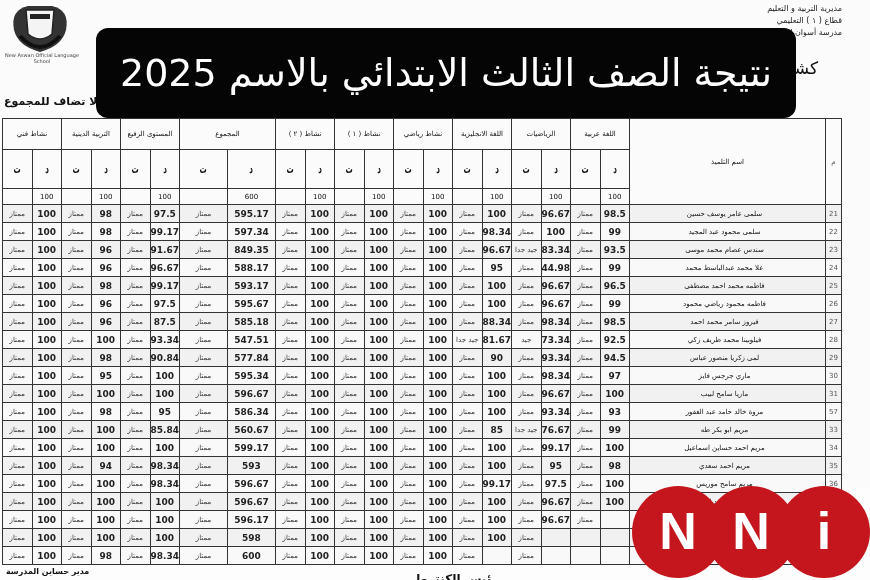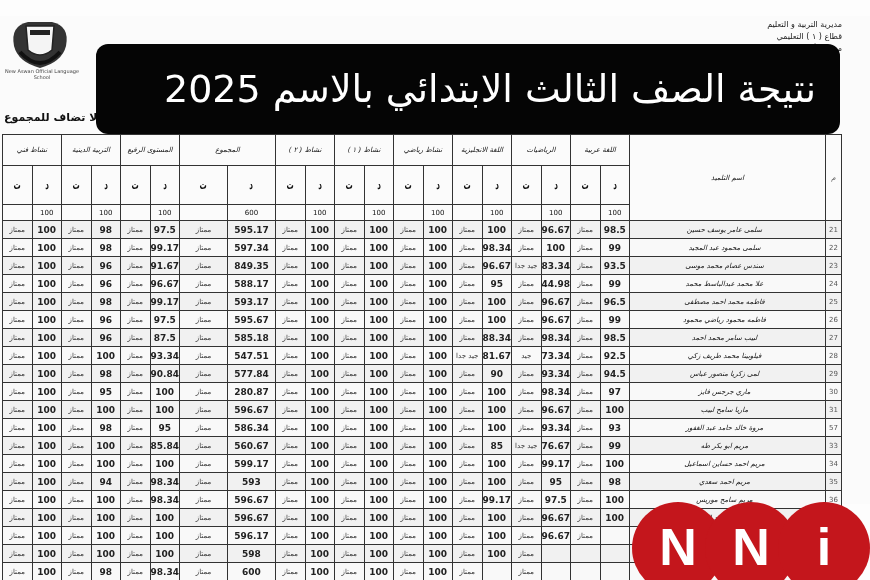--- a/index.html
+++ b/index.html
@@ -1,33 +1,33 @@
 <!DOCTYPE html>
 <html><head>
 <meta charset="utf-8">
 <style>
   html,body{margin:0;padding:0;}
   body{width:870px;height:580px;overflow:hidden;background:#fdfdfd;position:relative;font-family:"DejaVu Sans",sans-serif;color:#111;}
-  .page{position:absolute;left:0;top:16px;width:870px;height:488px;background:#fbfbfb;}
+  .page{position:absolute;left:0;top:0;width:870px;height:488px;background:#fbfbfb;}
   .logo{position:absolute;left:6px;top:0;width:68px;height:62px;}
   .logo-caption{position:absolute;left:4px;top:52px;width:76px;font-size:5px;line-height:6px;text-align:center;color:#444;}
   .directorate{position:absolute;right:28px;top:3px;font-size:8px;line-height:12px;text-align:right;direction:rtl;color:#222;}
   .sheet-word{position:absolute;right:52px;top:58px;font-size:17px;direction:rtl;color:#111;}
-  .banner{position:absolute;left:96px;top:28px;width:700px;height:90px;background:#050505;border-radius:12px;color:#fff;display:flex;align-items:center;justify-content:center;font-size:38px;direction:rtl;font-family:"DejaVu Sans",sans-serif;letter-spacing:0.5px;padding-left:44px;}
+  .banner{position:absolute;left:96px;top:28px;width:700px;height:90px;background:#050505;border-radius:12px;color:#fff;display:flex;align-items:center;justify-content:center;font-size:38px;direction:rtl;font-family:"DejaVu Sans",sans-serif;letter-spacing:0.5px;}
   .subnote{position:absolute;left:4px;top:95px;font-size:11px;font-weight:bold;direction:rtl;color:#111;}
   table.grid{position:absolute;left:2px;top:118px;border-collapse:collapse;direction:rtl;table-layout:fixed;}
   table.grid td{border:1px solid #333;padding:0;text-align:center;font-size:8px;height:17px;overflow:hidden;white-space:nowrap;}
-  table.grid tr.hdr1 td{height:30px;font-size:7px;font-style:italic;}
+  table.grid tr.hdr1 td{height:30px;font-size:7px;}
   table.grid tr.hdr2 td{height:38px;font-size:9px;}
   table.grid tr.hdr3 td{height:15px;font-size:7px;}
   table.grid tr.row td{background:#f9f9f9;}
   table.grid tr.row:nth-child(even) td{background:#f1f1f1;}
   td.num{font-weight:bold;font-size:9px !important;color:#222;}
   td.grade{font-size:7px !important;color:#333;}
-  td.name{font-size:7px !important;text-align:center;padding-right:6px !important;font-style:italic;}
+  td.name{font-size:7px !important;text-align:center;padding-right:6px !important;}
   td.idx{font-size:7px !important;color:#555;}
   .vglyph{display:inline-block;font-size:12px;font-weight:bold;transform:scaleX(0.6);}
   .footer-left{position:absolute;left:6px;top:567px;font-size:8px;direction:rtl;font-weight:bold;}
   .footer-mid{position:absolute;left:410px;top:556px;font-size:12px;direction:rtl;font-weight:bold;margin-top:16px;}
   .watermark{position:absolute;left:632px;top:486px;width:238px;height:94px;}
   .wm-circle{position:absolute;width:92px;height:92px;border-radius:50%;background:#c4161c;top:0;}
   .wm-letter{position:absolute;top:10px;width:70px;text-align:center;color:#fff;font-family:"Liberation Sans",sans-serif;font-weight:bold;font-size:52px;line-height:70px;}
 </style>
 </head>
 <body>
@@ -274,21 +274,21 @@
           <td class="grade">ممتاز</td>
           <td class="num">97.5</td>
           <td class="grade">ممتاز</td>
           <td class="num">96</td>
           <td class="grade">ممتاز</td>
           <td class="num">100</td>
           <td class="grade">ممتاز</td>
         </tr>
         <tr class="row">
           <td class="idx">27</td>
-          <td class="name">لبيب سامر محمد احمد</td>
+          <td class="name">فيروز سامر محمد احمد</td>
           <td class="num">98.5</td>
           <td class="grade">ممتاز</td>
           <td class="num">98.34</td>
           <td class="grade">ممتاز</td>
           <td class="num">88.34</td>
           <td class="grade">ممتاز</td>
           <td class="num">100</td>
           <td class="grade">ممتاز</td>
           <td class="num">100</td>
           <td class="grade">ممتاز</td>
@@ -359,21 +359,21 @@
           <td class="num">98.34</td>
           <td class="grade">ممتاز</td>
           <td class="num">100</td>
           <td class="grade">ممتاز</td>
           <td class="num">100</td>
           <td class="grade">ممتاز</td>
           <td class="num">100</td>
           <td class="grade">ممتاز</td>
           <td class="num">100</td>
           <td class="grade">ممتاز</td>
-          <td class="num">280.87</td>
+          <td class="num">595.34</td>
           <td class="grade">ممتاز</td>
           <td class="num">100</td>
           <td class="grade">ممتاز</td>
           <td class="num">95</td>
           <td class="grade">ممتاز</td>
           <td class="num">100</td>
           <td class="grade">ممتاز</td>
         </tr>
         <tr class="row">
           <td class="idx">31</td>

